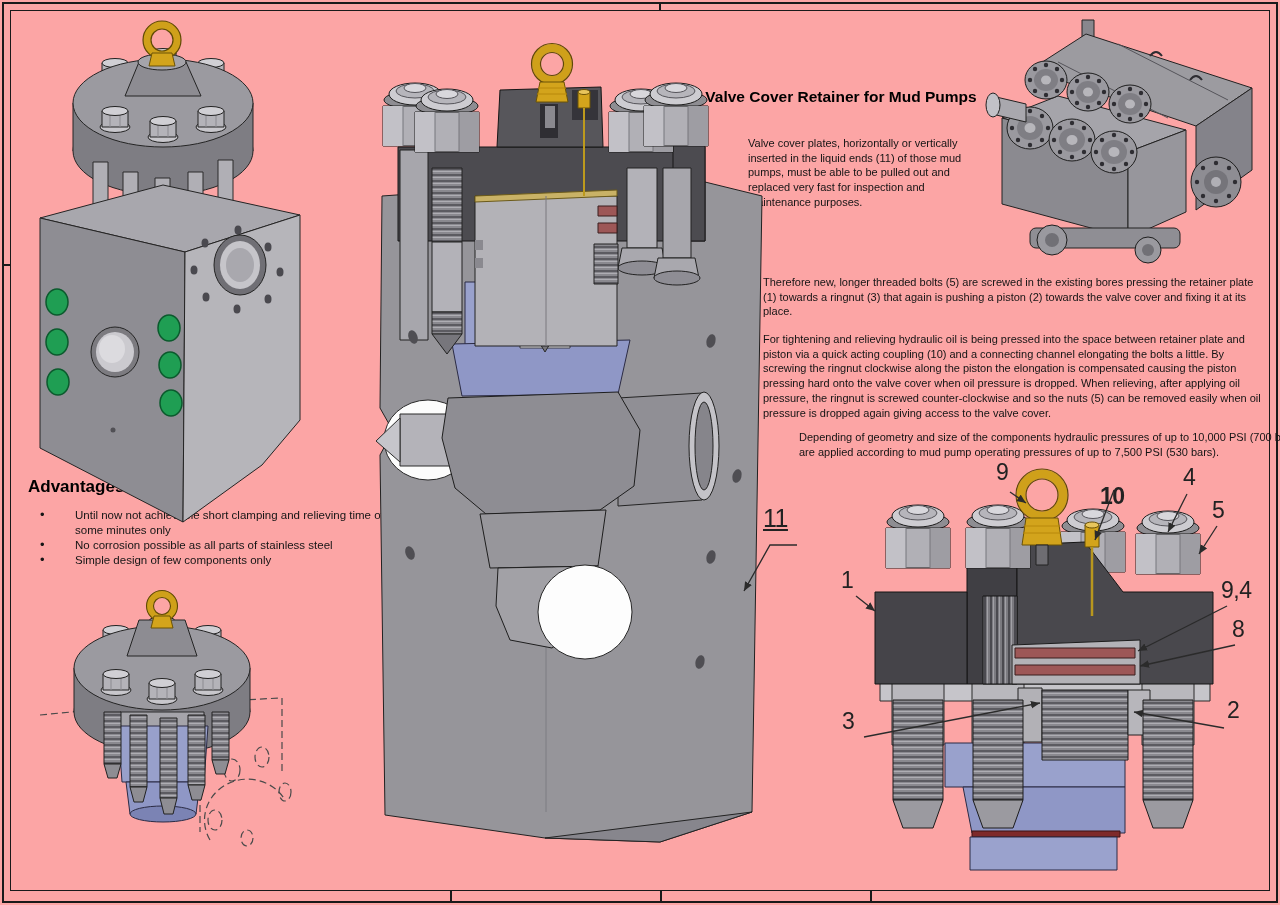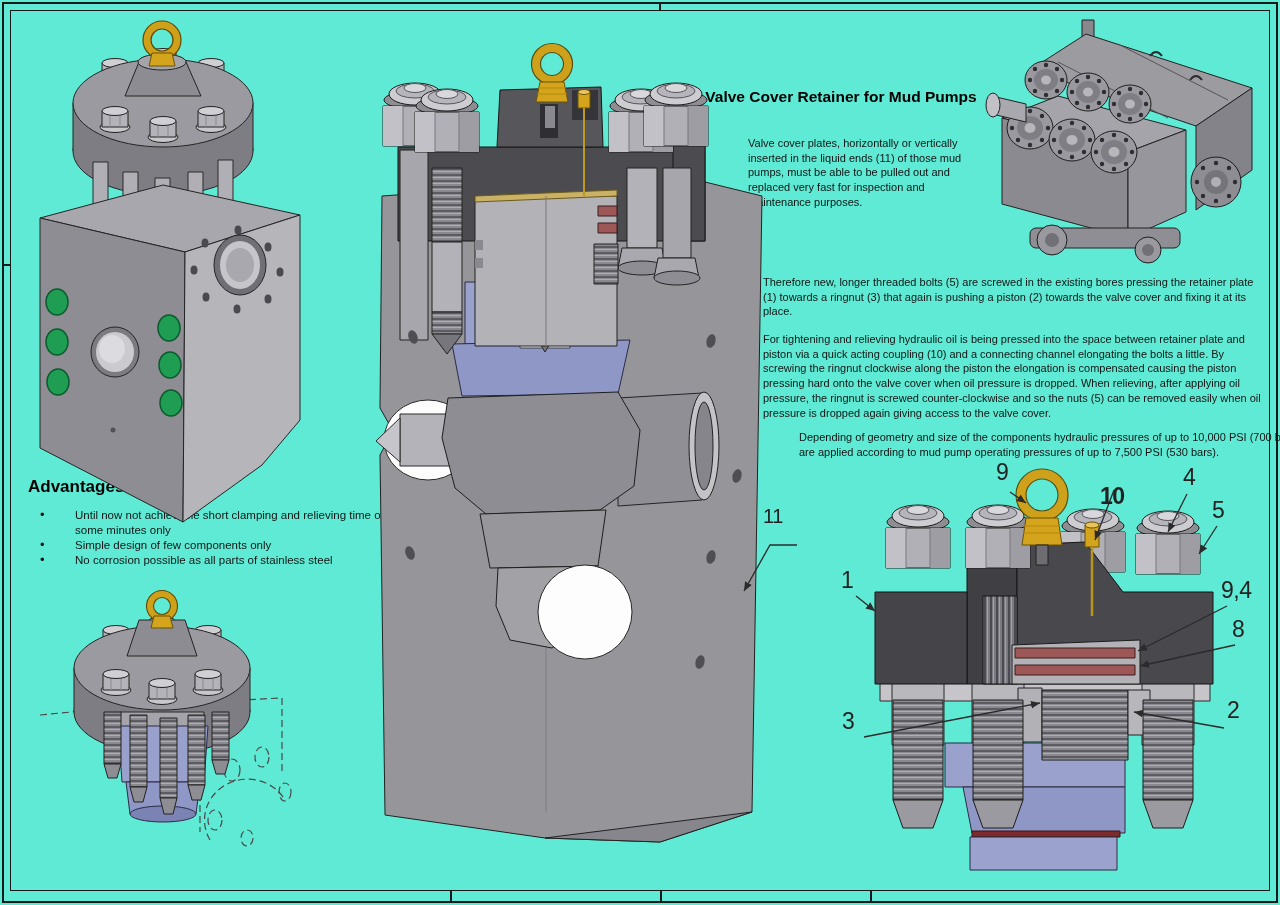--- a/index.html
+++ b/index.html
@@ -1,30 +1,30 @@
 <!DOCTYPE html>
 <html><head>
 <meta charset="utf-8">
 <style>
   html,body{margin:0;padding:0;background:#e8e8e8;}
-  .sheet{position:relative;width:1280px;height:905px;background:#5eead4;overflow:hidden;
+  .sheet{position:relative;width:1280px;height:905px;background:#fca5a5;overflow:hidden;
          font-family:"Liberation Sans", sans-serif;color:#151515;}
   .outer-frame{position:absolute;inset:2px;border:2.5px solid #1a1a1a;pointer-events:none;}
   .inner-frame{position:absolute;left:10px;top:10px;right:10px;bottom:14px;border:1.5px solid #1a1a1a;pointer-events:none;}
   .vline{position:absolute;width:1.5px;background:#1a1a1a;}
   .hline{position:absolute;height:1.5px;background:#1a1a1a;}
   .abs{position:absolute;}
   .doc-title{font-size:15.5px;font-weight:bold;color:#000;text-align:center;line-height:1.15;}
   .para{font-size:11px;line-height:14.7px;color:#141414;}
   .adv-head{font-size:17px;font-weight:bold;color:#000;}
   .adv-list{list-style:none;margin:0;padding:0;font-size:11.5px;line-height:15px;}
   .adv-list li{position:relative;padding-left:47px;margin:0;}
   .adv-list li::before{content:"\2022";position:absolute;left:12px;top:-1px;font-size:13px;}
   .callout{position:absolute;font-size:23px;line-height:1;font-weight:400;color:#222;letter-spacing:-0.5px;}
-  .callout.big{font-size:20px;}
+  .callout.big{font-size:25px;text-decoration:underline;}
   svg{position:absolute;overflow:visible;}
   svg *{vector-effect:non-scaling-stroke;}
 </style>
 </head>
 <body>
 
 <div class="sheet">
 
   <svg width="0" height="0">
     <defs>
@@ -76,22 +76,22 @@
 
   <div class="abs para" style="left:748px;top:136px;width:232px;">Valve cover plates, horizontally or vertically inserted in the liquid ends (11) of those mud pumps, must be able to be pulled out and replaced very fast for inspection and maintenance purposes.</div>
 
   <div class="abs para" style="left:763px;top:275px;width:504px;">Therefore new, longer threaded bolts (5) are screwed in the existing bores pressing the retainer plate (1) towards a ringnut (3) that again is pushing a piston (2) towards the valve cover and fixing it at its place.</div>
   <div class="abs para" style="left:763px;top:332px;width:504px;">For tightening and relieving hydraulic oil is being pressed into the space between retainer plate and piston via a quick acting coupling (10) and a connecting channel elongating the bolts a little. By screwing the ringnut clockwise along the piston the elongation is compensated causing the piston pressing hard onto the valve cover when oil pressure is dropped. When relieving, after applying oil pressure, the ringnut is screwed counter-clockwise and so the nuts (5) can be removed easily when oil pressure is dropped again giving access to the valve cover.</div>
   <div class="abs para" style="left:763px;top:430px;width:504px;margin-left:36px;">Depending of geometry and size of the components hydraulic pressures of up to 10,000 PSI (700 bars) are applied according to mud pump operating pressures of up to 7,500 PSI (530 bars).</div>
 
   <div class="abs adv-head" style="left:28px;top:477px;">Advantages</div>
   <ul class="abs adv-list" style="left:28px;top:508px;width:378px;">
     <li>Until now not achievable short clamping and relieving time of some minutes only</li>
+    <li>No corrosion possible as all parts of stainless steel</li>
     <li>Simple design of few components only</li>
-    <li>No corrosion possible as all parts of stainless steel</li>
   </ul>
 
   <svg style="left:28px;top:12px;" width="300" height="478" viewBox="28 12 300 478">
 
     <use href="#nutS" x="95" y="103"></use>
       <use href="#nutS" x="115" y="79"></use>
     <use href="#nutS" x="163" y="69"></use>
       <use href="#nutS" x="211" y="79"></use>
       <use href="#nutS" x="231" y="103"></use>
 

